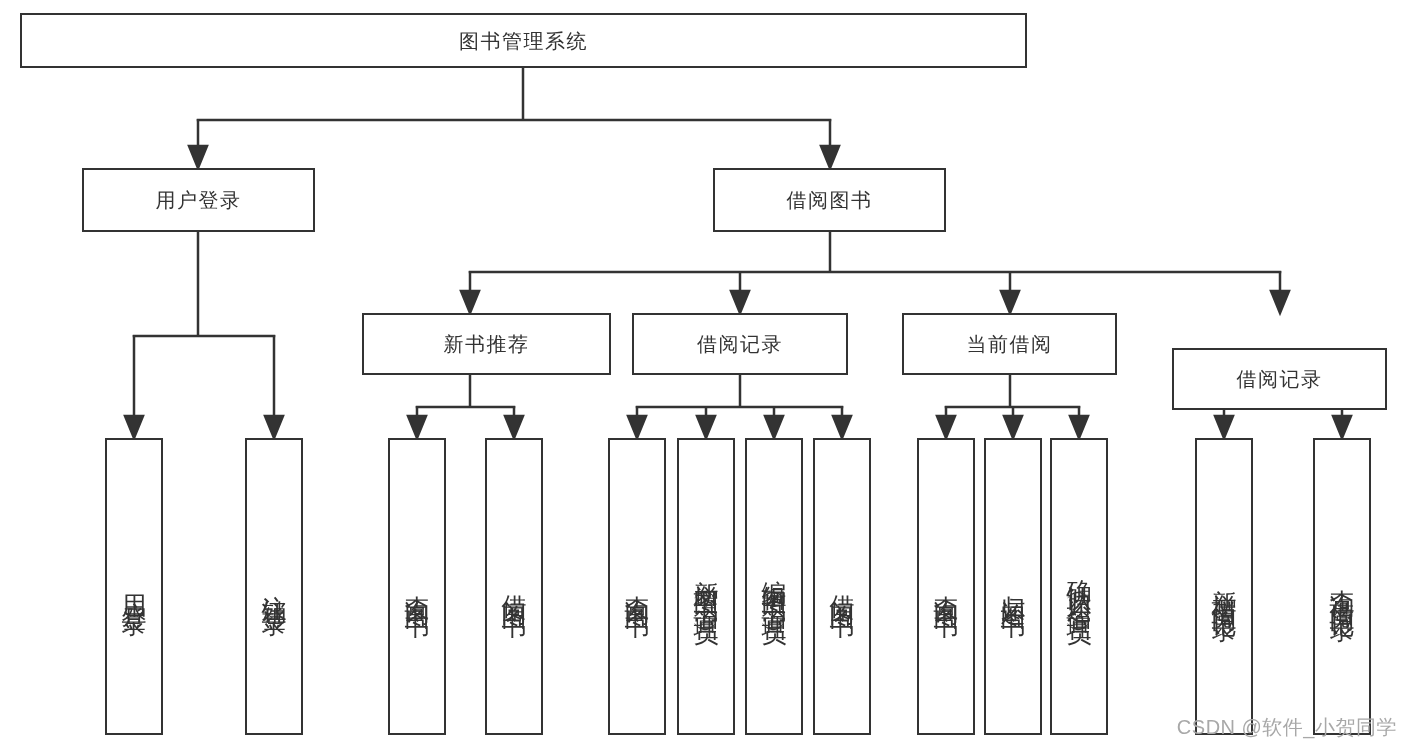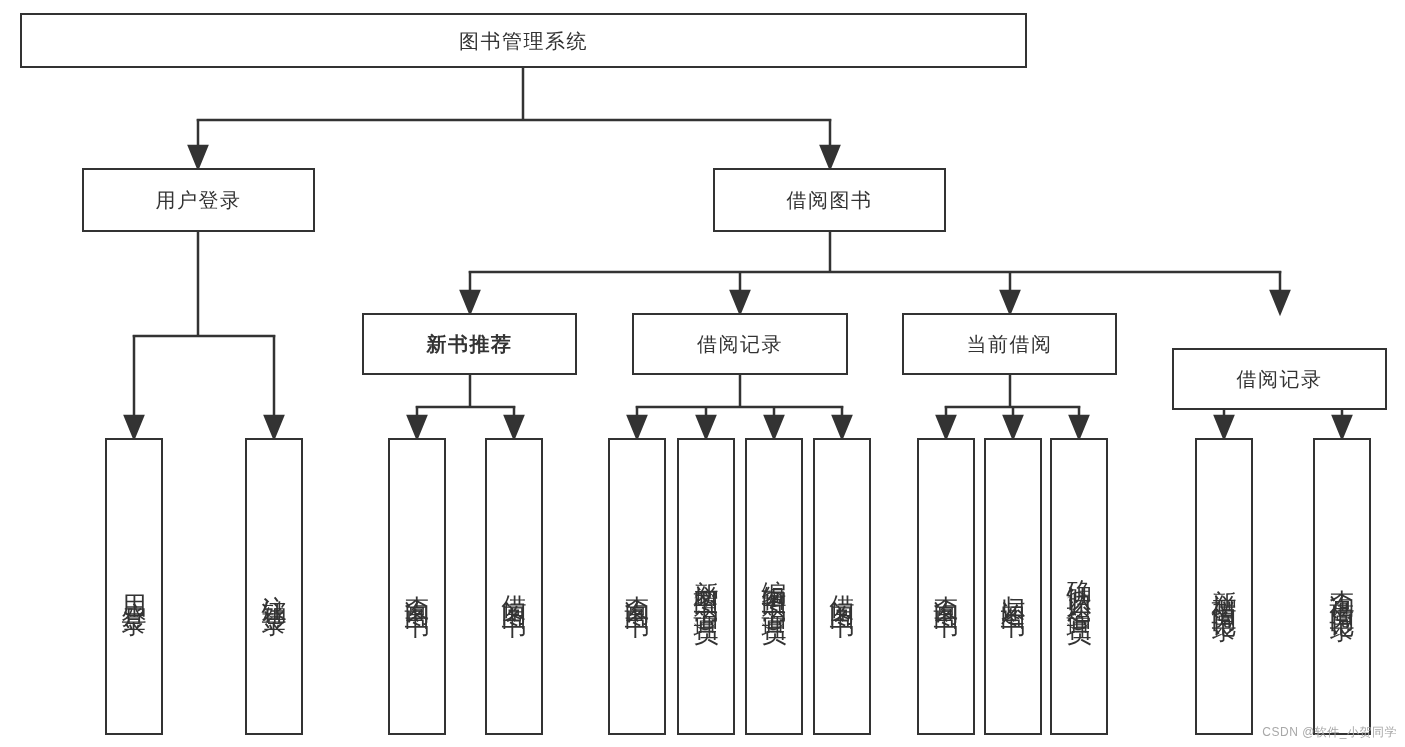--- a/index.html
+++ b/index.html
@@ -41,21 +41,21 @@
     letter-spacing: 6px;
     line-height: 1;
     color: #333333;
     white-space: nowrap;
   }
   #watermark {
     position: absolute;
     right: 8px;
     bottom: 6px;
     z-index: 3;
-    font-size: 12px;
+    font-size: 20px;
     letter-spacing: 0.5px;
     white-space: nowrap;
     margin-left: 18px;
   }
 </style>
 </head>
 <body>
 
 <div id="stage">
 
@@ -141,21 +141,21 @@
     <span class="h-label">图书管理系统</span>
   </div>
 
   <div class="box" style="left:82px; top:168px; width:233px; height:64px;">
     <span class="h-label">用户登录</span>
   </div>
   <div class="box" style="left:713px; top:168px; width:233px; height:64px;">
     <span class="h-label">借阅图书</span>
   </div>
 
-  <div class="box" style="left:362px; top:313px; width:215px; height:62px;font-weight:bold;">
+  <div class="box" style="left:362px; top:313px; width:249px; height:62px;">
     <span class="h-label">新书推荐</span>
   </div>
   <div class="box" style="left:632px; top:313px; width:216px; height:62px;">
     <span class="h-label">借阅记录</span>
   </div>
   <div class="box" style="left:902px; top:313px; width:215px; height:62px;">
     <span class="h-label">当前借阅</span>
   </div>
   <div class="box" style="left:1172px; top:313px; width:215px; height:62px;margin-top:35px;">
     <span class="h-label">借阅记录</span>

